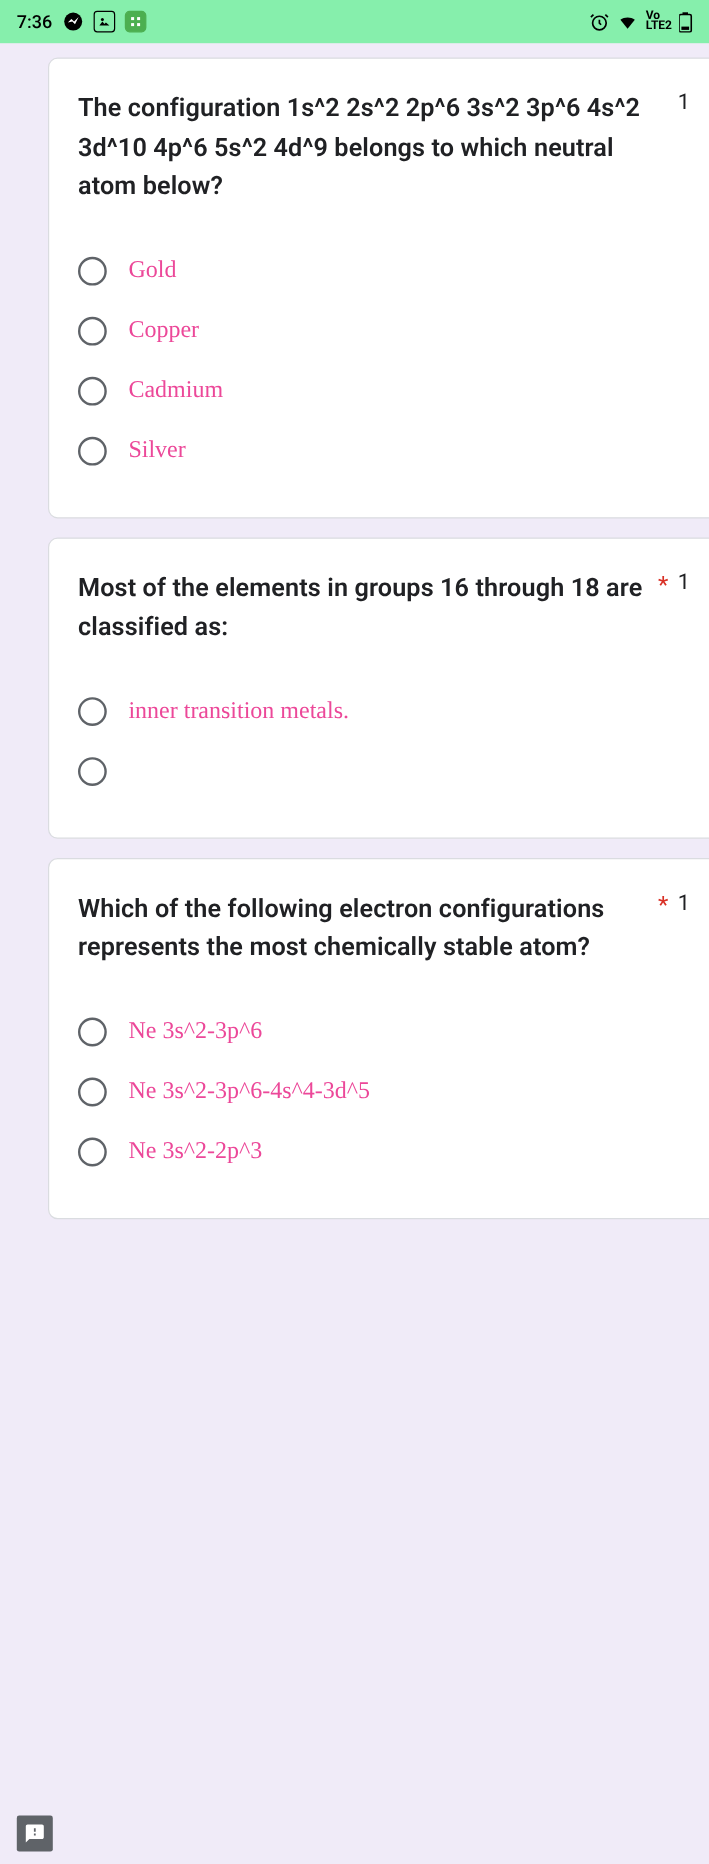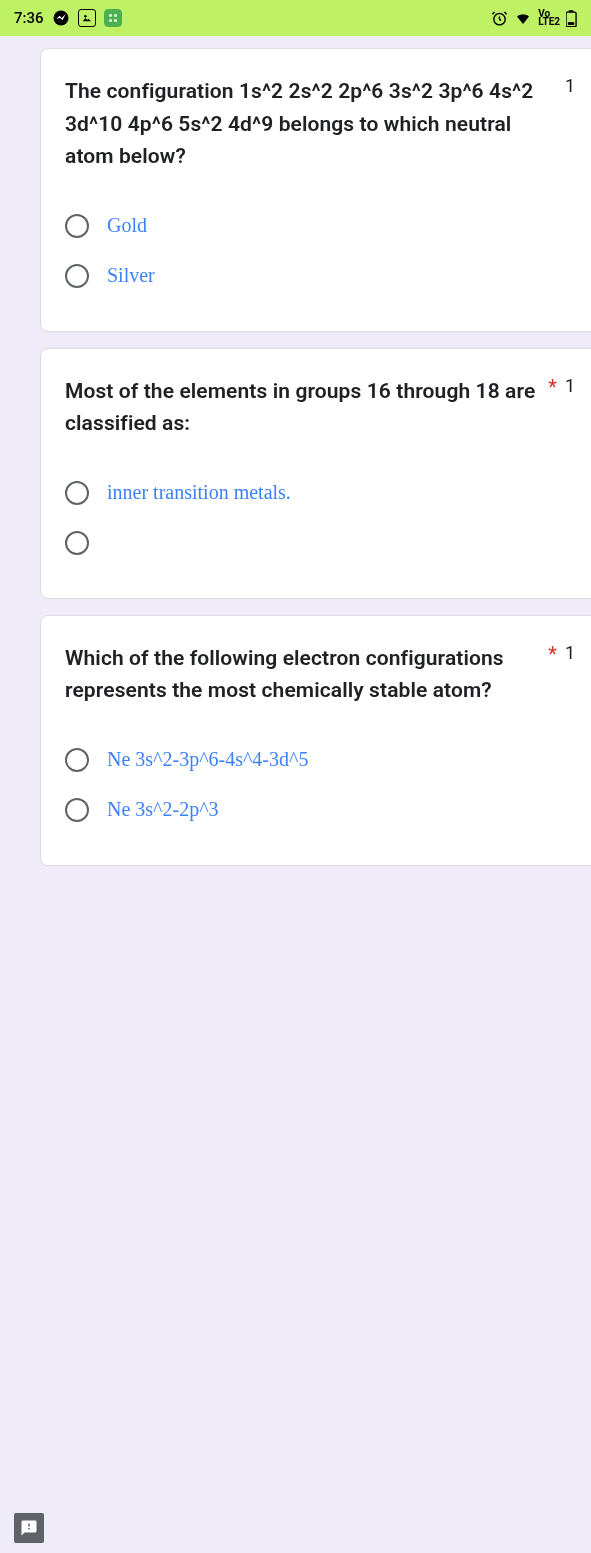--- a/index.html
+++ b/index.html
@@ -1,33 +1,33 @@
 <!DOCTYPE html>
 <html><head>
 <meta charset="utf-8">
 <style>
 *{margin:0;padding:0;box-sizing:border-box;-webkit-font-smoothing:antialiased}
 body{width:591px;height:1553px;background:#f0ebf8;font-family:Roboto,Arial,sans-serif;overflow:hidden;position:relative}
-.status-bar{height:36px;background:#bef264;display:flex;justify-content:space-between;align-items:center;padding:0 14px;font-size:15px;font-weight:500;color:#000}
+.status-bar{height:36px;background:#86efac;display:flex;justify-content:space-between;align-items:center;padding:0 14px;font-size:15px;font-weight:500;color:#000}
 .status-left{display:flex;align-items:center;gap:8px}
 .status-right{display:flex;align-items:center;gap:6px}
 .status-icon{display:inline-flex;align-items:center;justify-content:center}
 .icon-box{width:18px;height:18px;border:1.5px solid #000;border-radius:3px;display:flex;align-items:center;justify-content:center;font-size:10px}
 .icon-green{background:#4caf50;border-color:#4caf50;color:#fff;border-radius:4px}
 .nw-badge{font-size:10px;line-height:8px;font-weight:700}
 .content{padding:12px 12px 0 40px}
 .card{background:#fff;border:1px solid #dadce0;border-radius:8px;padding:26px 24px 30px;margin-bottom:16px;width:560px}
 .q-head{display:flex;align-items:flex-start;gap:8px}
 .q-text{font-size:21px;font-weight:600;color:#202124;line-height:1.55;letter-spacing:0.1px;flex:1}
 .req{color:#d93025;font-size:20px;margin-right:2px}
 .pts{font-size:18px;color:#202124;white-space:nowrap}
 .options{margin-top:28px}
 .option{display:flex;align-items:center;gap:18px;padding:13px 0;cursor:pointer}
 .radio{width:24px;height:24px;border:2.5px solid #5f6368;border-radius:50%;flex-shrink:0}
-.opt-label{font-size:20px;color:#3b82f6;font-family:Georgia,'Times New Roman',serif}
+.opt-label{font-size:20px;color:#ec4899;font-family:Georgia,'Times New Roman',serif}
 .feedback{position:absolute;left:14px;bottom:10px;width:30px;height:30px;background:#5f6368;border-radius:2px;display:flex;align-items:center;justify-content:center}
 </style>
 </head>
 <body>
 
 <div class="status-bar">
   <div class="status-left">
     <span>7:36</span>
     <span class="status-icon">
         <svg width="18" height="18" viewBox="0 0 24 24">
@@ -80,20 +80,28 @@
       <div class="q-text">The configuration 1s^2 2s^2 2p^6 3s^2 3p^6 4s^2 3d^10 4p^6 5s^2 4d^9 belongs to which neutral atom below?</div>
       <div class="pts">1</div>
     </div>
     <div class="options">
       <div class="option">
           <span class="radio"></span>
           <span class="opt-label">Gold</span>
         </div>
       <div class="option">
           <span class="radio"></span>
+          <span class="opt-label">Copper</span>
+        </div>
+      <div class="option">
+          <span class="radio"></span>
+          <span class="opt-label">Cadmium</span>
+        </div>
+      <div class="option">
+          <span class="radio"></span>
           <span class="opt-label">Silver</span>
         </div>
     </div>
   </div>
 
   <div class="card">
     <div class="q-head">
       <div class="q-text"><span>Most of the elements in groups 16 through 18 are classified as:</span></div>
       <div style="display:flex;gap:6px">
           <span class="req">*</span>
@@ -115,20 +123,24 @@
     <div class="q-head">
       <div class="q-text"><span>Which of the following electron configurations represents the most chemically stable atom?</span></div>
       <div style="display:flex;gap:6px">
           <span class="req">*</span>
           <span class="pts">1</span>
         </div>
     </div>
     <div class="options">
       <div class="option">
           <span class="radio"></span>
+          <span class="opt-label">Ne 3s^2-3p^6</span>
+        </div>
+      <div class="option">
+          <span class="radio"></span>
           <span class="opt-label">Ne 3s^2-3p^6-4s^4-3d^5</span>
         </div>
       <div class="option">
           <span class="radio"></span>
           <span class="opt-label">Ne 3s^2-2p^3</span>
         </div>
     </div>
   </div>
 </div>
 

